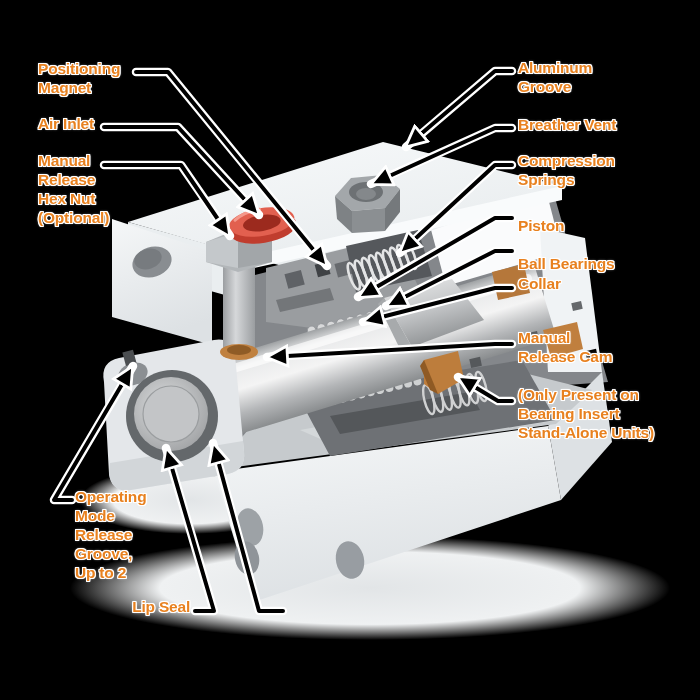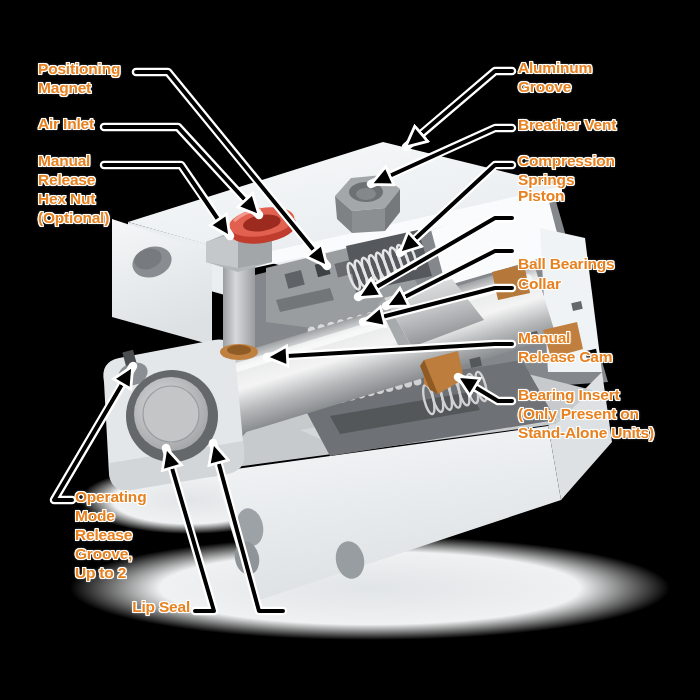--- a/index.html
+++ b/index.html
@@ -15,21 +15,21 @@
                      0 -1px 0 #fff,0 1px 0 #fff,-1px 0 0 #fff,1px 0 0 #fff,0 0 3px #fff;}
   #lbl-positioning-magnet{left:38px;top:59px;}
   #lbl-air-inlet{left:38px;top:114px;text-align:center;}
   #lbl-manual-release-hex-nut{left:38px;top:151px;}
   #lbl-operating-mode{left:75px;top:487px;}
   #lbl-lip-seal{right:510px;top:597px;text-align:right;}
   #lbl-guide-bushing{left:287px;top:595px;}
   #lbl-aluminum-housing{left:518px;top:58px;}
   #lbl-breather-vent{left:518px;top:115px;}
   #lbl-compression-springs{left:518px;top:151px;}
-  #lbl-piston{left:518px;top:186px;}
+  #lbl-piston{left:518px;top:216px;}
   #lbl-ball-bearings{left:518px;top:238px;margin-top:16px;}
   #lbl-steel-clamping-collar{left:518px;top:274px;}
   #lbl-manual-release-cam{left:518px;top:328px;}
   #lbl-bearing-insert{left:518px;top:385px;}
   .cas{fill:none;stroke:#ffffff;stroke-width:8.5;stroke-linejoin:round;stroke-linecap:round;}
   .core{fill:none;stroke:#000000;stroke-width:4;stroke-linejoin:round;stroke-linecap:round;}
 </style>
 </head>
 <body>
 
@@ -340,20 +340,20 @@
     <div>Ball Bearings</div>
   </div>
   <div class="label" id="lbl-steel-clamping-collar">
     <div>Collar</div>
   </div>
   <div class="label" id="lbl-manual-release-cam">
     <div>Manual</div>
     <div>Release Cam</div>
   </div>
   <div class="label" id="lbl-bearing-insert">
+    <div>(Only Present on</div>
     <div>Bearing Insert</div>
-    <div>(Only Present on</div>
     <div>Stand-Alone Units)</div>
   </div>
 
   <div class="bar top"></div>
   <div class="bar bottom"></div>
 </div>
 
 </body></html>

